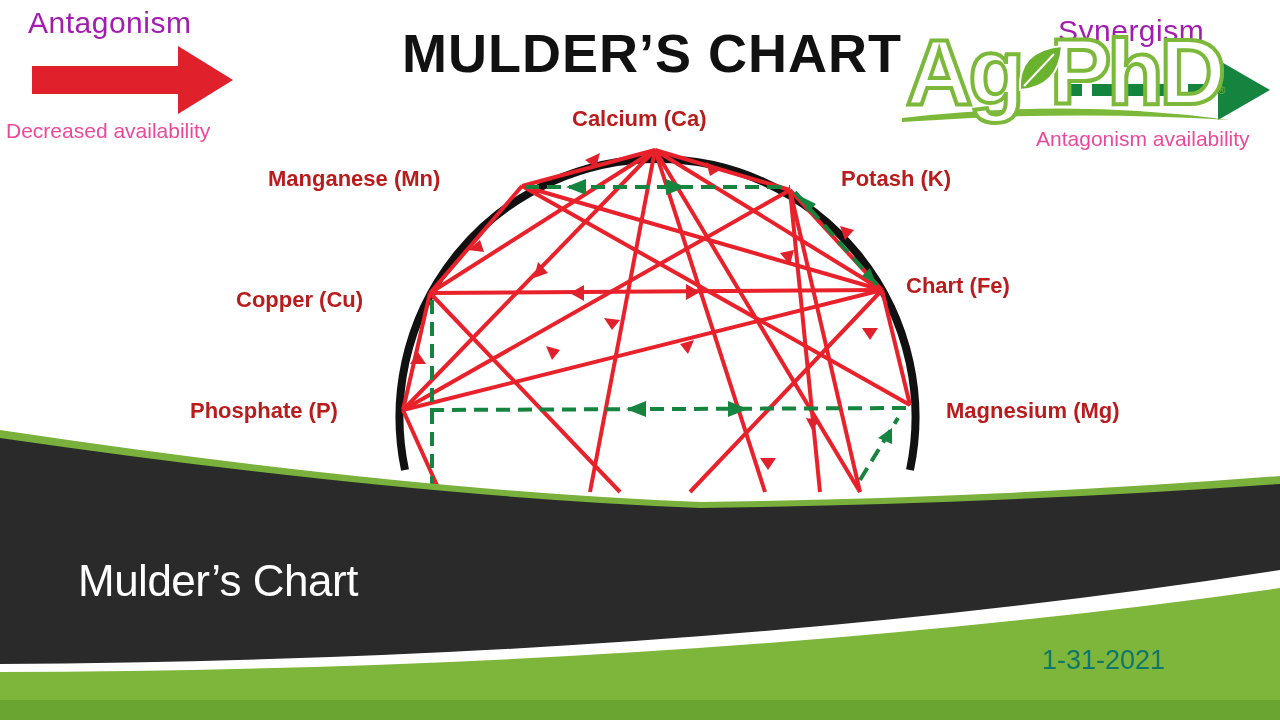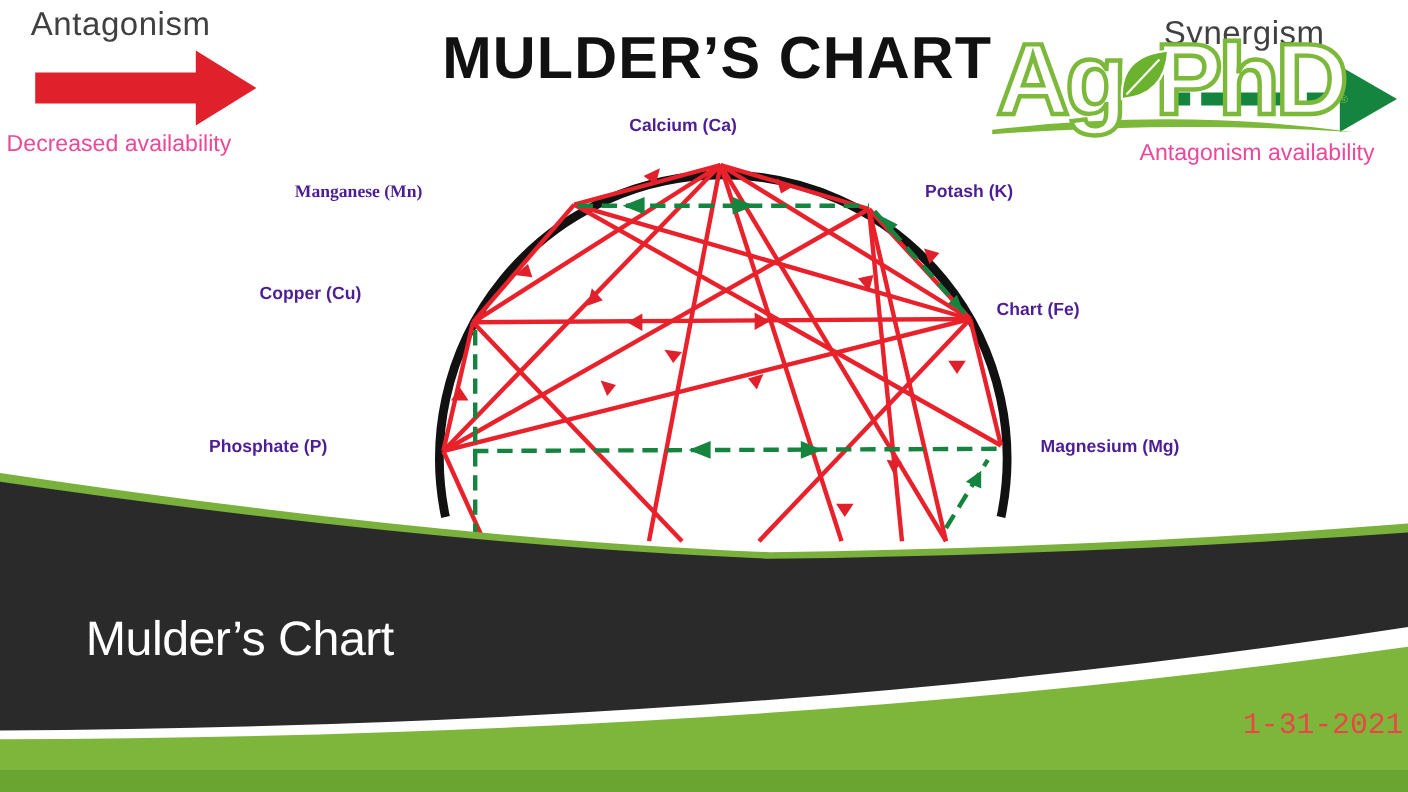--- a/index.html
+++ b/index.html
@@ -1,23 +1,23 @@
 <!DOCTYPE html>
 <html><head>
 <meta charset="utf-8">
 <style>
   html, body { margin:0; padding:0; }
   body { width:1280px; height:720px; overflow:hidden; background:#ffffff; position:relative; font-family:"Liberation Sans", sans-serif; }
   .abs { position:absolute; }
-  .legend-title { font-size:30px; color:#404040; font-weight:500; letter-spacing:0.5px; }
+  .legend-title { font-size:30px; color:#a21caf; font-weight:500; letter-spacing:0.5px; }
   .legend-sub { font-size:21px; color:#ec4899; }
   .main-title { left:402px; top:22px; font-size:54px; font-weight:700; color:#111; letter-spacing:1px; white-space:nowrap; }
-  .node-label { font-size:16px; font-weight:700; color:#4c1d95; white-space:nowrap; }
+  .node-label { font-size:22px; font-weight:700; color:#b91c1c; white-space:nowrap; }
   .lower-title { left:78px; top:556px; font-size:44px; color:#ffffff; letter-spacing:-0.5px; }
-  .date { left:1130px; top:645px; font-size:27px; color:#ef4444;font-family:Liberation Mono, monospace; }
+  .date { left:1042px; top:645px; font-size:27px; color:#0f766e; }
   .logo { left:900px; top:18px; width:340px; height:116px; }
   svg { display:block; }
 </style>
 </head>
 <body>
 
 <div class="abs legend-title" style="left:28px; top:6px;">Antagonism</div>
 <svg class="abs" style="left:30px; top:44px;" width="205" height="72">
   <polygon points="2,22 148,22 148,2 203,36 148,70 148,50 2,50" fill="#e0202b"></polygon>
 </svg>
@@ -37,23 +37,23 @@
   <text x="6" y="86" font-family="Liberation Sans, sans-serif" font-size="92" font-weight="700" fill="#ffffff" stroke="#7cb93a" stroke-width="4" letter-spacing="-4">Ag</text>
   <text x="150" y="86" font-family="Liberation Sans, sans-serif" font-size="92" font-weight="700" fill="#ffffff" stroke="#7cb93a" stroke-width="4" letter-spacing="-4">PhD</text>
   <g>
     <path d="M 120 72 C 118 40 140 30 162 28 C 160 56 146 70 120 72 Z" fill="#6bb22e" stroke="#ffffff" stroke-width="2"></path>
     <path d="M 124 68 L 154 36" stroke="#ffffff" stroke-width="2"></path>
   </g>
   <text x="318" y="76" font-family="Liberation Sans, sans-serif" font-size="10" fill="#7cb93a">®</text>
 </svg>
 
 <div class="abs node-label" style="left:572px; top:106px;">Calcium (Ca)</div>
-<div class="abs node-label" style="left:268px; top:166px;font-family:Liberation Serif, serif;">Manganese (Mn)</div>
+<div class="abs node-label" style="left:268px; top:166px;">Manganese (Mn)</div>
 <div class="abs node-label" style="left:814px; top:166px;margin-left:27px;">Potash (K)</div>
-<div class="abs node-label" style="left:236px; top:259px;">Copper (Cu)</div>
+<div class="abs node-label" style="left:236px; top:287px;">Copper (Cu)</div>
 <div class="abs node-label" style="left:906px; top:273px;">Chart (Fe)</div>
 <div class="abs node-label" style="left:190px; top:398px;">Phosphate (P)</div>
 <div class="abs node-label" style="left:946px; top:398px;">Magnesium (Mg)</div>
 
 <svg class="abs" style="left:0; top:0;" width="1280" height="720">
   <defs>
     <marker id="rArrow" viewBox="0 0 10 10" refX="5" refY="5" markerWidth="4" markerHeight="4" orient="auto">
       <path d="M0,0 L10,5 L0,10 Z" fill="#e0202b"></path>
     </marker>
     <marker id="gArrow" viewBox="0 0 10 10" refX="5" refY="5" markerWidth="4" markerHeight="4" orient="auto">

